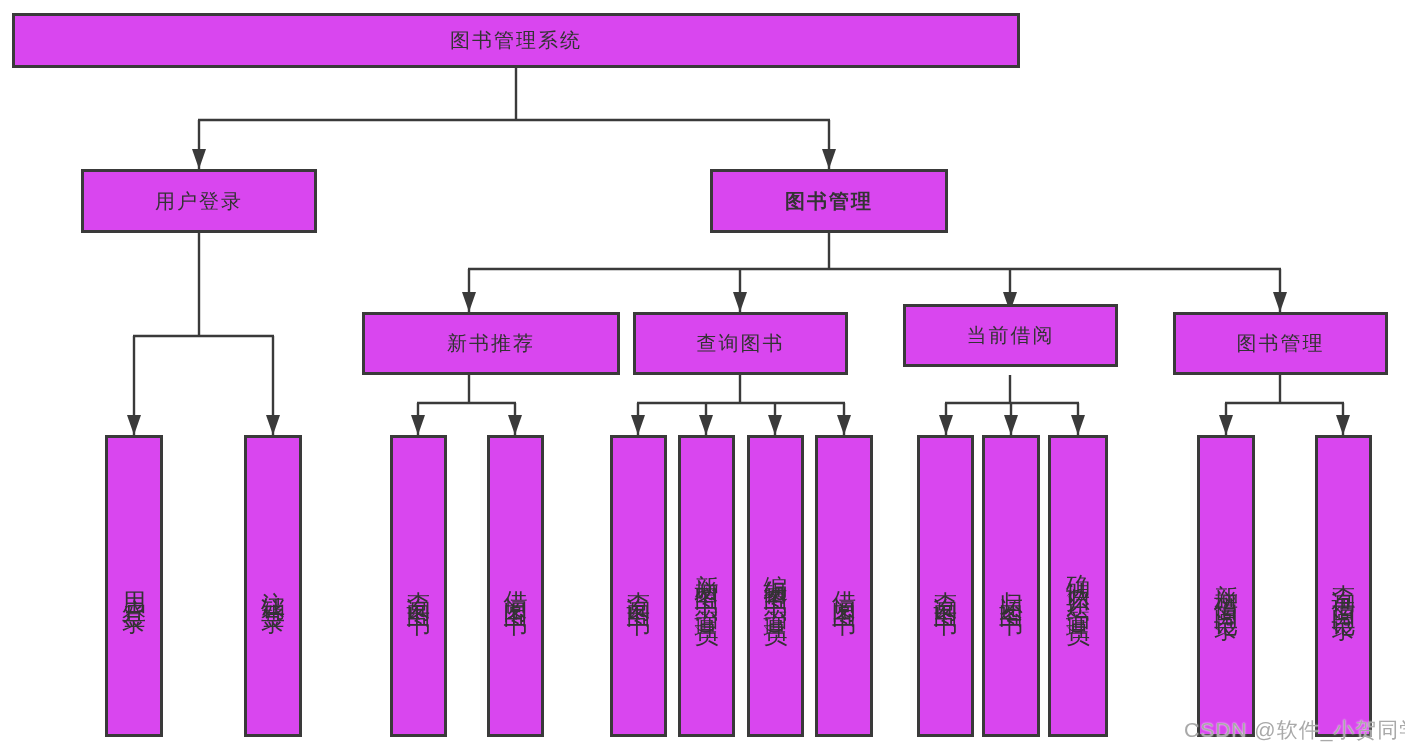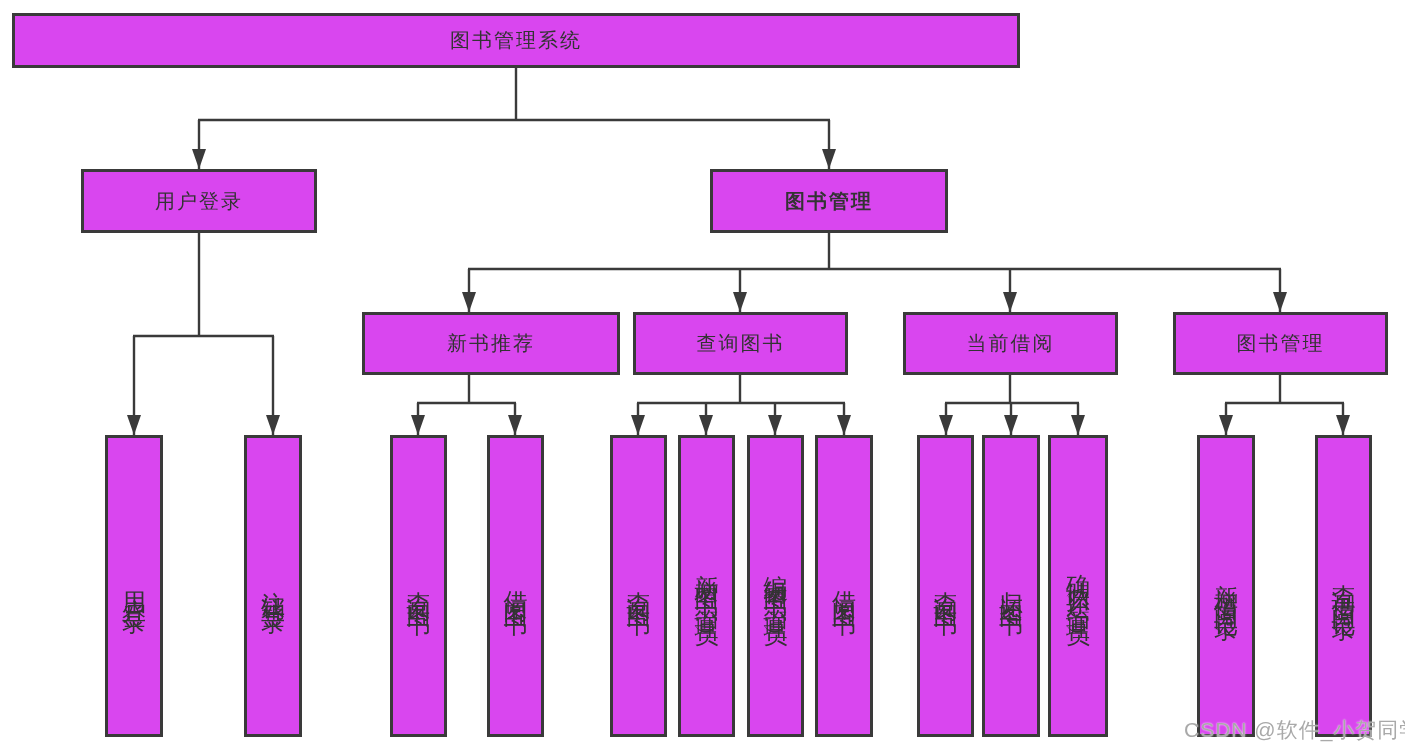--- a/index.html
+++ b/index.html
@@ -49,21 +49,21 @@
     font-size: 24px;
     letter-spacing: 7px;
     line-height: 1;
   }
   
   #n-root          { left: 12px;   top: 13px;  width: 1008px; height: 55px; }
   #n-user-login    { left: 81px;   top: 169px; width: 236px;  height: 64px; }
   #n-book-mgmt     { left: 710px;  top: 169px; width: 238px;  height: 64px; font-weight: bold; }
   #n-new-book      { left: 362px;  top: 312px; width: 258px;  height: 63px; }
   #n-book-borrow   { left: 633px;  top: 312px; width: 215px;  height: 63px; }
-  #n-current-borrow{ left: 903px;  top: 312px; width: 215px;  height: 63px; }
+  #n-current-borrow{ left: 903px;  top: 304px; width: 215px;  height: 63px; }
   #n-borrow-record { left: 1173px; top: 312px; width: 215px;  height: 63px; }
   
   #l-user-login  { left: 105px;  width: 58px; }
   #l-logout      { left: 244px;  width: 58px; }
   #l-nbr-query   { left: 390px;  width: 57px; }
   #l-nbr-borrow  { left: 487px;  width: 57px; }
   #l-bb-query    { left: 610px;  width: 57px; }
   #l-bb-add      { left: 678px;  width: 57px; }
   #l-bb-edit     { left: 747px;  width: 57px; }
   #l-bb-borrow   { left: 815px;  width: 58px; }

